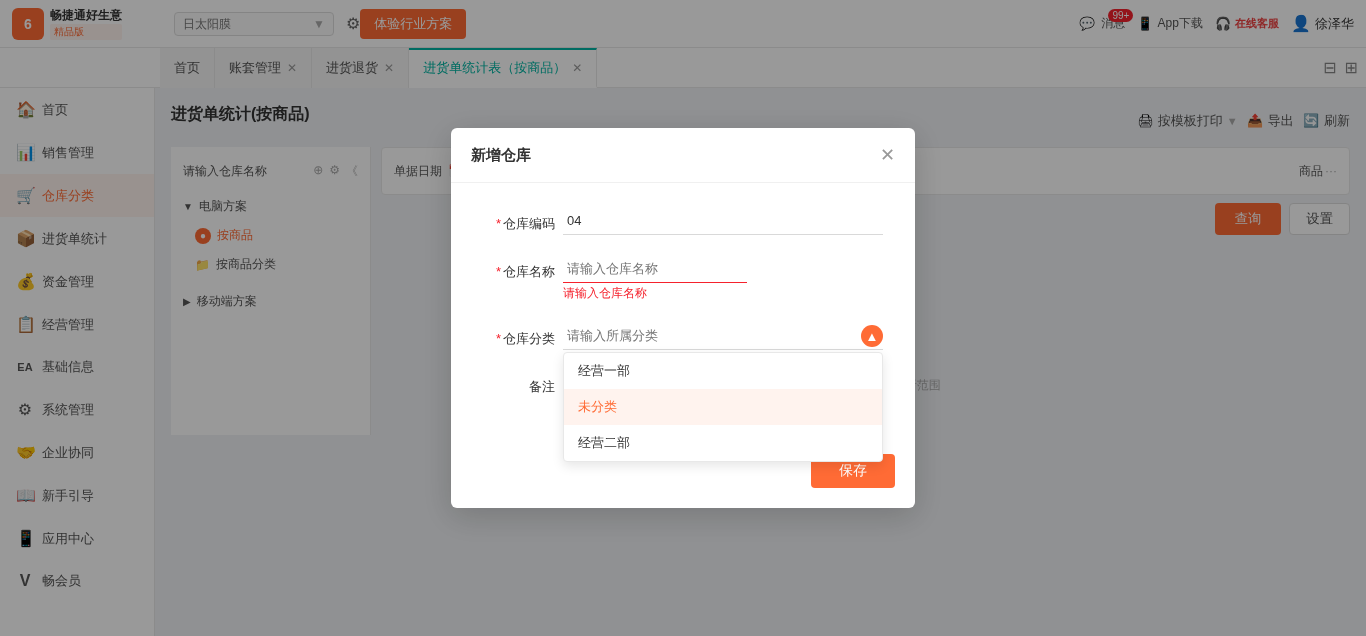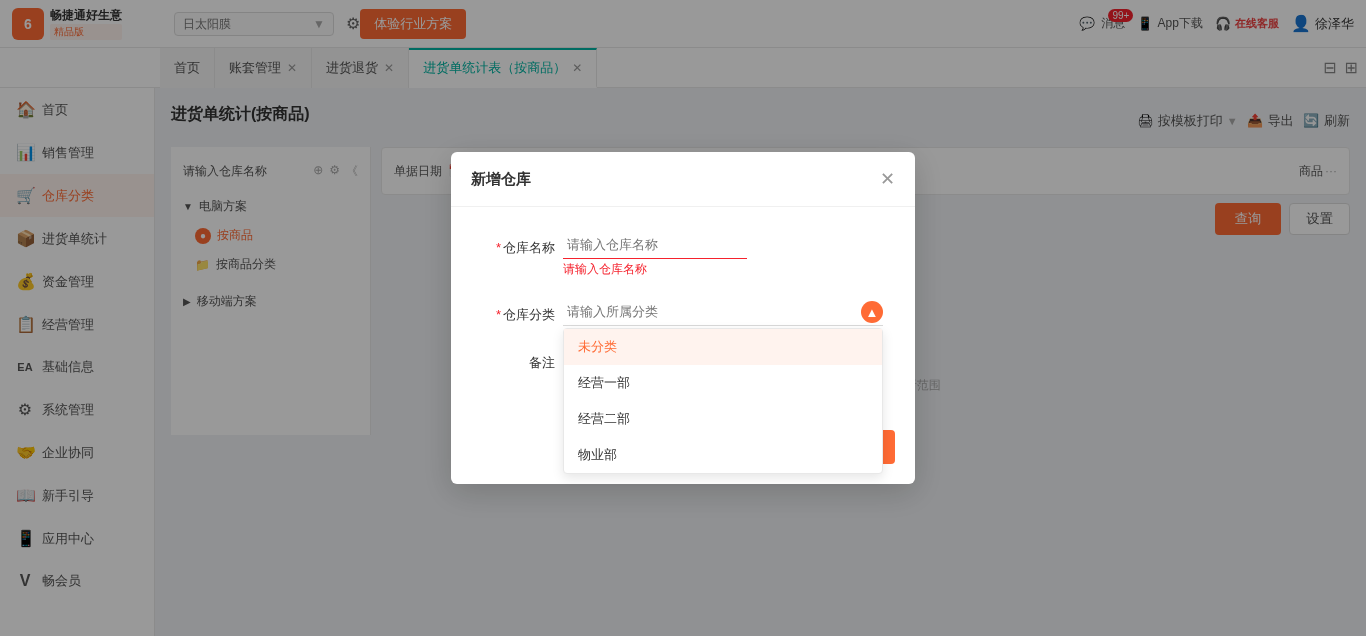--- a/index.html
+++ b/index.html
@@ -485,20 +485,26 @@
 </div>
 
 <div class="overlay">
   <div class="modal">
     <div class="modal-header">
       <span class="modal-title">新增仓库</span>
       <button class="modal-close">✕</button>
     </div>
     <div class="modal-body">
 
+      <div class="form-row">
+        <label class="form-label">
+          <span class="required">*</span><span>仓库编码</span>
+        </label>
+        <input class="form-control" type="text" value="04" style="">
+      </div>
 
       <div class="form-row" style="flex-direction:column;">
         <div style="display:flex;align-items:flex-start;width:100%;">
           <label class="form-label">
             <span class="required">*</span><span>仓库名称</span>
           </label>
           <div class="form-control-wrapper">
             <input class="form-control error" type="text" placeholder="请输入仓库名称" style="">
           </div>
         </div>
@@ -512,31 +518,28 @@
         <label class="form-label">
           <span class="required">*</span><span>仓库分类</span>
         </label>
         <div class="cat-select-wrap">
           <input class="cat-select-input" type="text" placeholder="请输入所属分类" style="">
           <button class="cat-toggle-btn">
             <span>▲</span>
           </button>
           
           <div class="dropdown-list">
+            <div class="dropdown-item">
+              <span>经营一部</span>
+            </div>
             <div class="dropdown-item selected">
               <span>未分类</span>
             </div>
             <div class="dropdown-item">
-              <span>经营一部</span>
-            </div>
-            <div class="dropdown-item">
               <span>经营二部</span>
-            </div>
-            <div class="dropdown-item">
-              <span>物业部</span>
             </div>
           </div>
         </div>
       </div>
 
       <div class="form-row">
         <label class="form-label">
           <span>备注</span>
         </label>
         <input class="form-control" type="text" style="">

